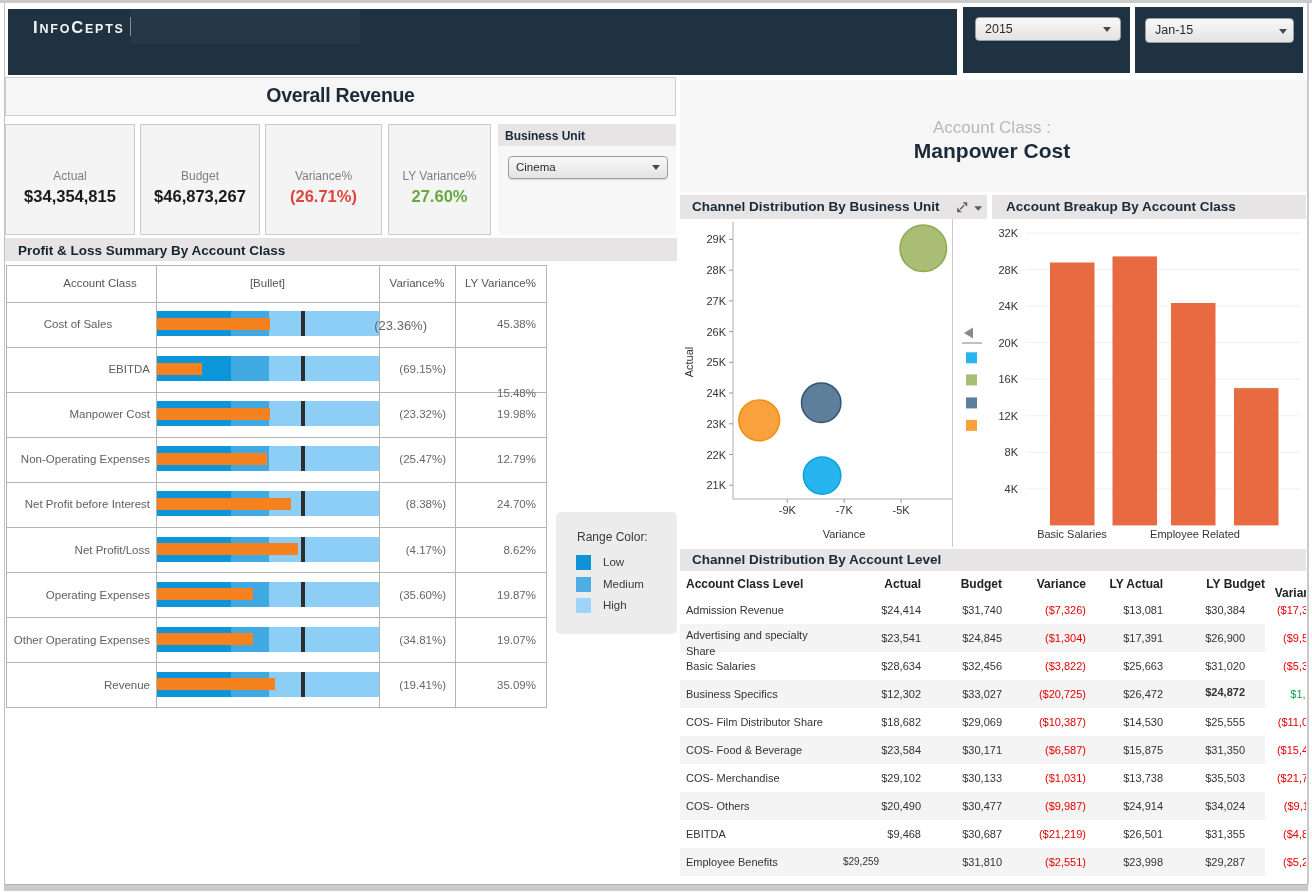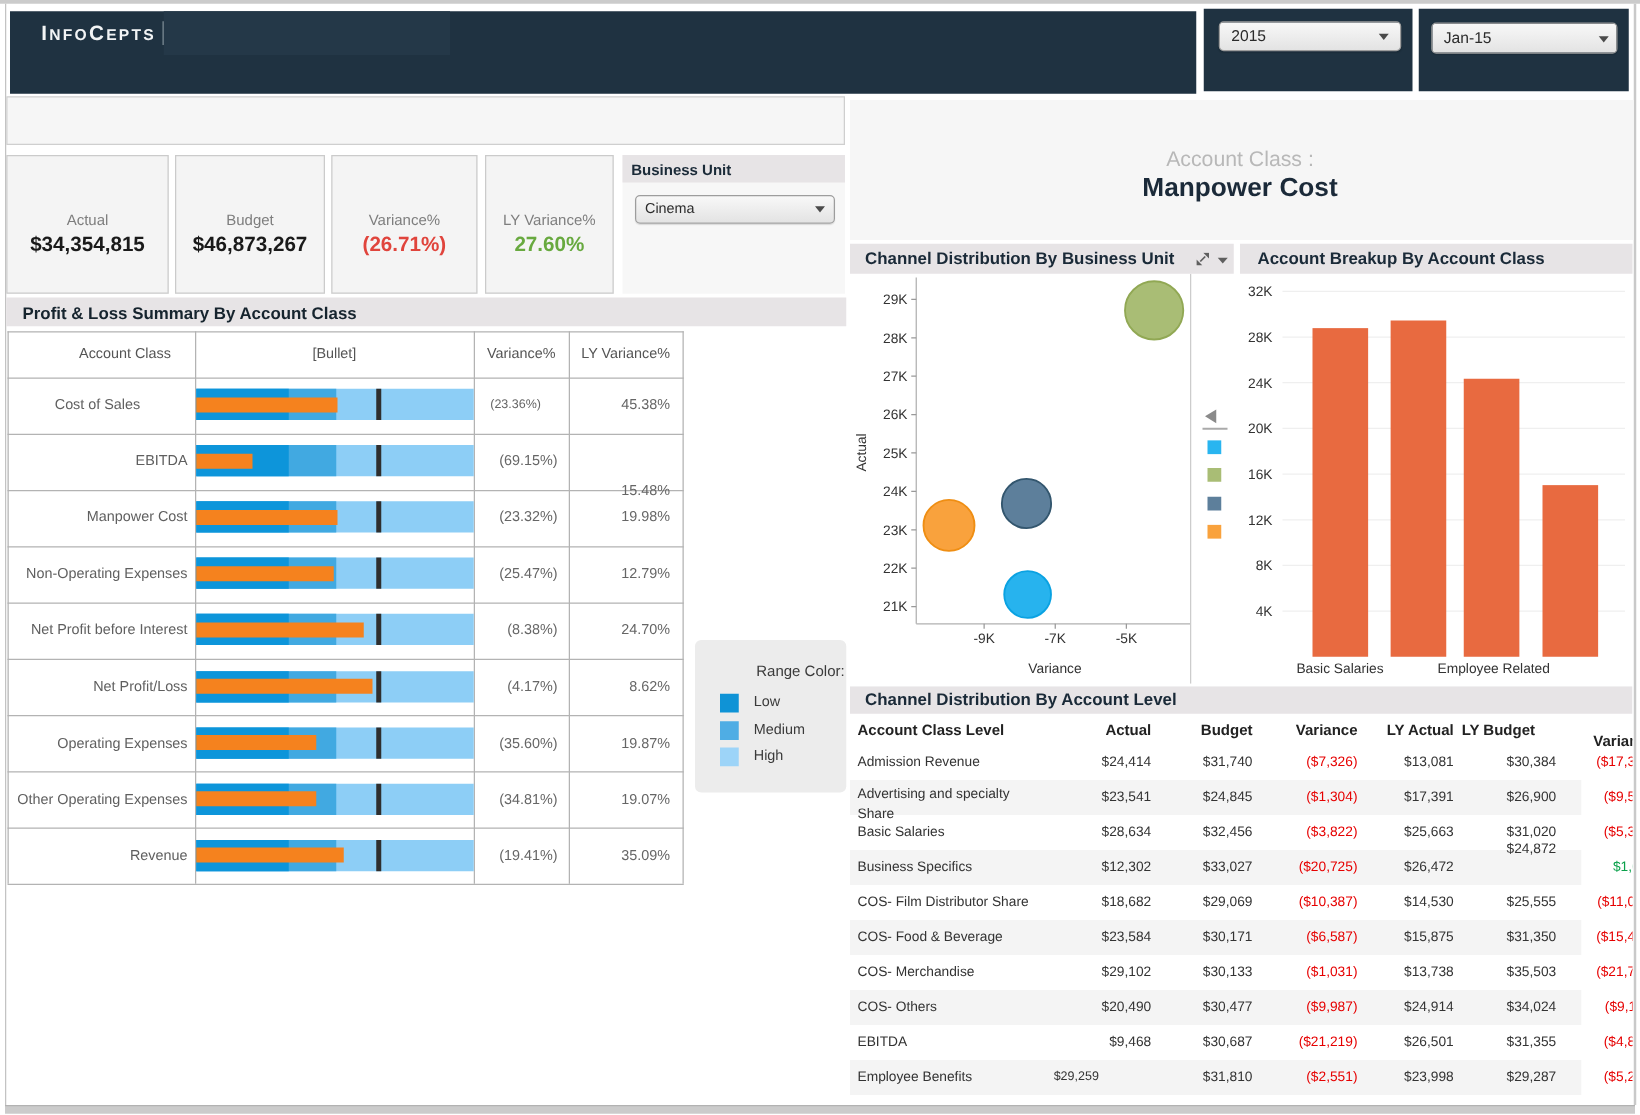--- a/index.html
+++ b/index.html
@@ -29,20 +29,21 @@
 <div class="abs ddl" style="left:975px;top:17px;width:144px;height:22px;">
  <div class="abs" style="left:9px;top:4px;font-size:12.5px;">2015</div>
  <div class="abs tri" style="left:127px;top:9px;"></div>
     </div>
 <div class="abs" style="left:1135px;top:7px;width:168px;height:66px;background:#1f3241;"></div>
 <div class="abs ddl" style="left:1145px;top:18px;width:147px;height:23px;">
  <div class="abs" style="left:9px;top:4px;font-size:12.5px;">Jan-15</div>
  <div class="abs tri" style="left:133px;top:10px;"></div>
     </div>
 <div class="abs" style="left:5px;top:77px;width:671px;height:39px;background:#f6f6f6;border:1px solid #cfcfcf;box-sizing:border-box;"></div>
+<div class="abs" style="left:5px;top:84px;width:671px;height:22px;text-align:center;font-size:19.5px;letter-spacing:-0.3px;font-weight:bold;color:#1b2b3a;">Overall Revenue</div>
 <div class="abs" style="left:5px;top:124px;width:130px;height:111px;background:#f4f4f4;border:1px solid #cbcbcb;box-sizing:border-box;"></div>
 <div class="abs" style="left:5px;top:169px;width:130px;text-align:center;font-size:12px;color:#7e7e7e;">Actual</div>
 <div class="abs" style="left:5px;top:187px;width:130px;text-align:center;font-size:16.5px;font-weight:bold;color:#1a1a1a;">$34,354,815</div>
 <div class="abs" style="left:140px;top:124px;width:120px;height:111px;background:#f4f4f4;border:1px solid #cbcbcb;box-sizing:border-box;"></div>
 <div class="abs" style="left:140px;top:169px;width:120px;text-align:center;font-size:12px;color:#7e7e7e;">Budget</div>
 <div class="abs" style="left:140px;top:187px;width:120px;text-align:center;font-size:16.5px;font-weight:bold;color:#1a1a1a;">$46,873,267</div>
 <div class="abs" style="left:265px;top:124px;width:117px;height:111px;background:#f4f4f4;border:1px solid #cbcbcb;box-sizing:border-box;"></div>
 <div class="abs" style="left:265px;top:169px;width:117px;text-align:center;font-size:12px;color:#7e7e7e;">Variance%</div>
 <div class="abs" style="left:265px;top:187px;width:117px;text-align:center;font-size:16.5px;font-weight:bold;color:#e0443c;">(26.71%)</div>
 <div class="abs" style="left:388px;top:124px;width:103px;height:111px;background:#f4f4f4;border:1px solid #cbcbcb;box-sizing:border-box;"></div>
@@ -76,21 +77,21 @@
 <div class="abs" style="left:6px;top:277.0px;width:150px;text-align:center;font-size:11.5px;color:#555;padding-left:19px;">Account Class</div>
 <div class="abs" style="left:156px;top:277.0px;width:223px;text-align:center;font-size:11.5px;color:#555;">[Bullet]</div>
 <div class="abs" style="left:379px;top:277.0px;width:76px;text-align:center;font-size:11.5px;color:#555;">Variance%</div>
 <div class="abs" style="left:455px;top:277.0px;width:91px;text-align:center;font-size:11.5px;color:#555;">LY Variance%</div>
 <div class="abs" style="left:6px;top:318.0px;width:144px;text-align:center;font-size:11.5px;color:#5f5f5f;">Cost of Sales</div>
 <div class="abs" style="left:157px;top:311.0px;width:222px;height:25px;background:#8dcef6;"></div>
 <div class="abs" style="left:157px;top:311.0px;width:111.7px;height:25px;background:#41a9e1;"></div>
 <div class="abs" style="left:157px;top:311.0px;width:74.1px;height:25px;background:#0d95da;"></div>
 <div class="abs" style="left:157px;top:317.5px;width:112.6px;height:12px;background:#f5821e;"></div>
 <div class="abs" style="left:300.6px;top:311.0px;width:4px;height:25px;background:#2e2e2e;"></div>
-<div class="abs" style="left:379px;top:318.0px;width:67px;text-align:center;font-size:10px;color:#666;">(23.36%)</div>
+<div class="abs" style="left:360px;top:318.0px;width:67px;text-align:right;font-size:13px;color:#666;">(23.36%)</div>
 <div class="abs" style="left:455px;top:318.0px;width:81px;text-align:right;font-size:11.5px;color:#666;">45.38%</div>
 <div class="abs" style="left:6px;top:363.1px;width:144px;text-align:right;font-size:11.5px;color:#5f5f5f;">EBITDA</div>
 <div class="abs" style="left:157px;top:356.1px;width:222px;height:25px;background:#8dcef6;"></div>
 <div class="abs" style="left:157px;top:356.1px;width:111.7px;height:25px;background:#41a9e1;"></div>
 <div class="abs" style="left:157px;top:356.1px;width:74.1px;height:25px;background:#0d95da;"></div>
 <div class="abs" style="left:157px;top:362.6px;width:45.3px;height:12px;background:#f5821e;"></div>
 <div class="abs" style="left:300.6px;top:356.1px;width:4px;height:25px;background:#2e2e2e;"></div>
 <div class="abs" style="left:379px;top:363.1px;width:67px;text-align:right;font-size:11.5px;color:#666;">(69.15%)</div>
 <div class="abs" style="left:455px;top:363.1px;width:81px;text-align:right;font-size:11.5px;color:#666;margin-top:24px;">15.48%</div>
 <div class="abs" style="left:6px;top:408.2px;width:144px;text-align:right;font-size:11.5px;color:#5f5f5f;">Manpower Cost</div>
@@ -143,21 +144,21 @@
 <div class="abs" style="left:455px;top:633.7px;width:81px;text-align:right;font-size:11.5px;color:#666;">19.07%</div>
 <div class="abs" style="left:6px;top:678.8px;width:144px;text-align:right;font-size:11.5px;color:#5f5f5f;">Revenue</div>
 <div class="abs" style="left:157px;top:671.8px;width:222px;height:25px;background:#8dcef6;"></div>
 <div class="abs" style="left:157px;top:671.8px;width:111.7px;height:25px;background:#41a9e1;"></div>
 <div class="abs" style="left:157px;top:671.8px;width:74.1px;height:25px;background:#0d95da;"></div>
 <div class="abs" style="left:157px;top:678.3px;width:118.1px;height:12px;background:#f5821e;"></div>
 <div class="abs" style="left:300.6px;top:671.8px;width:4px;height:25px;background:#2e2e2e;"></div>
 <div class="abs" style="left:379px;top:678.8px;width:67px;text-align:right;font-size:11.5px;color:#666;">(19.41%)</div>
 <div class="abs" style="left:455px;top:678.8px;width:81px;text-align:right;font-size:11.5px;color:#666;">35.09%</div>
 <div class="abs" style="left:556px;top:512px;width:121px;height:122px;background:#ececec;border-radius:5px;"></div>
-<div class="abs" style="left:577px;top:530px;font-size:12px;color:#3a3a3a;margin-left:28px;">Range Color:</div>
+<div class="abs" style="left:577px;top:530px;font-size:12px;color:#3a3a3a;">Range Color:</div>
 <div class="abs" style="left:576px;top:555px;width:15px;height:15px;background:#0f93d6;"></div>
 <div class="abs" style="left:603px;top:556px;font-size:11.5px;color:#3a3a3a;">Low</div>
 <div class="abs" style="left:576px;top:576.5px;width:15px;height:15px;background:#4fade4;"></div>
 <div class="abs" style="left:603px;top:577.5px;font-size:11.5px;color:#3a3a3a;">Medium</div>
 <div class="abs" style="left:576px;top:598px;width:15px;height:15px;background:#9dd4f8;"></div>
 <div class="abs" style="left:603px;top:599px;font-size:11.5px;color:#3a3a3a;">High</div>
 <div class="abs" style="left:680px;top:80px;width:627px;height:112px;background:#f6f6f6;"></div>
 <div class="abs" style="left:680px;top:118px;width:624px;height:18px;text-align:center;font-size:17px;color:#b8b8b8;">Account Class :</div>
 <div class="abs" style="left:680px;top:139px;width:624px;height:26px;text-align:center;font-size:21px;font-weight:bold;color:#1b2a39;">Manpower Cost</div>
 <div class="abs" style="left:680px;top:195px;width:307px;height:352px;background:#ffffff;"></div>
@@ -240,21 +241,21 @@
 <text x="203" y="319" font-size="11" fill="#333" text-anchor="middle" font-family="Liberation Sans, sans-serif">Employee Related</text>
 </svg>
 <div class="abs" style="left:680px;top:549px;width:626px;height:335px;background:#ffffff;overflow:hidden;">
 <div class="abs panelhead" style="left:0;top:0;width:626px;height:22px;"></div>
 <div class="abs ptitle" style="left:12px;top:3px;">Channel Distribution By Account Level</div>
 <div class="abs" style="left:6px;top:28px;font-size:12px;font-weight:bold;color:#222;">Account Class Level</div>
 <div class="abs" style="left:121px;top:28px;width:120px;text-align:right;font-size:12px;font-weight:bold;color:#222;">Actual</div>
 <div class="abs" style="left:202px;top:28px;width:120px;text-align:right;font-size:12px;font-weight:bold;color:#222;">Budget</div>
 <div class="abs" style="left:286px;top:28px;width:120px;text-align:right;font-size:12px;font-weight:bold;color:#222;">Variance</div>
 <div class="abs" style="left:363px;top:28px;width:120px;text-align:right;font-size:12px;font-weight:bold;color:#222;">LY Actual</div>
-<div class="abs" style="left:428px;top:28px;width:120px;text-align:right;font-size:12px;font-weight:bold;color:#222;">LY Budget</div>
+<div class="abs" style="left:465px;top:28px;width:120px;text-align:right;font-size:12px;font-weight:bold;color:#222;">LY Budget</div>
 <div class="abs" style="left:524px;top:37px;width:120px;text-align:right;font-size:12px;font-weight:bold;color:#222;">Variance</div>
 <div class="abs" style="left:0px;top:46.5px;width:585px;height:28.1px;background:#ffffff;"></div>
 <div class="abs" style="left:0px;top:74.6px;width:585px;height:28.1px;background:#f4f4f4;"></div>
 <div class="abs" style="left:0px;top:102.7px;width:585px;height:28.1px;background:#ffffff;"></div>
 <div class="abs" style="left:0px;top:130.8px;width:585px;height:28.1px;background:#f4f4f4;"></div>
 <div class="abs" style="left:0px;top:158.9px;width:585px;height:28.1px;background:#ffffff;"></div>
 <div class="abs" style="left:0px;top:187.0px;width:585px;height:28.1px;background:#f4f4f4;"></div>
 <div class="abs" style="left:0px;top:215.1px;width:585px;height:28.1px;background:#ffffff;"></div>
 <div class="abs" style="left:0px;top:243.2px;width:585px;height:28.1px;background:#f4f4f4;"></div>
 <div class="abs" style="left:0px;top:271.3px;width:585px;height:28.1px;background:#ffffff;"></div>
@@ -278,21 +279,21 @@
 <div class="abs" style="left:202px;top:110.7px;width:120px;text-align:right;font-size:11px;color:#333;">$32,456</div>
 <div class="abs" style="left:286px;top:110.7px;width:120px;text-align:right;font-size:11px;color:#e60000;">($3,822)</div>
 <div class="abs" style="left:363px;top:110.7px;width:120px;text-align:right;font-size:11px;color:#333;">$25,663</div>
 <div class="abs" style="left:445px;top:110.7px;width:120px;text-align:right;font-size:11px;color:#333;">$31,020</div>
 <div class="abs" style="left:524px;top:110.7px;width:120px;text-align:right;font-size:11px;color:#e60000;">($5,357)</div>
 <div class="abs" style="left:6px;top:138.8px;font-size:11px;color:#333;">Business Specifics</div>
 <div class="abs" style="left:121px;top:138.8px;width:120px;text-align:right;font-size:11px;color:#333;">$12,302</div>
 <div class="abs" style="left:202px;top:138.8px;width:120px;text-align:right;font-size:11px;color:#333;">$33,027</div>
 <div class="abs" style="left:286px;top:138.8px;width:120px;text-align:right;font-size:11px;color:#e60000;">($20,725)</div>
 <div class="abs" style="left:363px;top:138.8px;width:120px;text-align:right;font-size:11px;color:#333;">$26,472</div>
-<div class="abs" style="left:445px;top:124px;width:120px;text-align:right;font-size:11px;color:#333;">$24,872</div>
+<div class="abs" style="left:445px;top:137px;width:120px;text-align:right;font-size:11px;color:#333;font-weight:bold;">$24,872</div>
 <div class="abs" style="left:524px;top:138.8px;width:120px;text-align:right;font-size:11px;color:#0aa14b;">$1,600</div>
 <div class="abs" style="left:6px;top:166.9px;font-size:11px;color:#333;">COS- Film Distributor Share</div>
 <div class="abs" style="left:121px;top:166.9px;width:120px;text-align:right;font-size:11px;color:#333;">$18,682</div>
 <div class="abs" style="left:202px;top:166.9px;width:120px;text-align:right;font-size:11px;color:#333;">$29,069</div>
 <div class="abs" style="left:286px;top:166.9px;width:120px;text-align:right;font-size:11px;color:#e60000;">($10,387)</div>
 <div class="abs" style="left:363px;top:166.9px;width:120px;text-align:right;font-size:11px;color:#333;">$14,530</div>
 <div class="abs" style="left:445px;top:166.9px;width:120px;text-align:right;font-size:11px;color:#333;">$25,555</div>
 <div class="abs" style="left:524px;top:166.9px;width:120px;text-align:right;font-size:11px;color:#e60000;">($11,025)</div>
 <div class="abs" style="left:6px;top:195.0px;font-size:11px;color:#333;">COS- Food &amp; Beverage</div>
 <div class="abs" style="left:121px;top:195.0px;width:120px;text-align:right;font-size:11px;color:#333;">$23,584</div>

